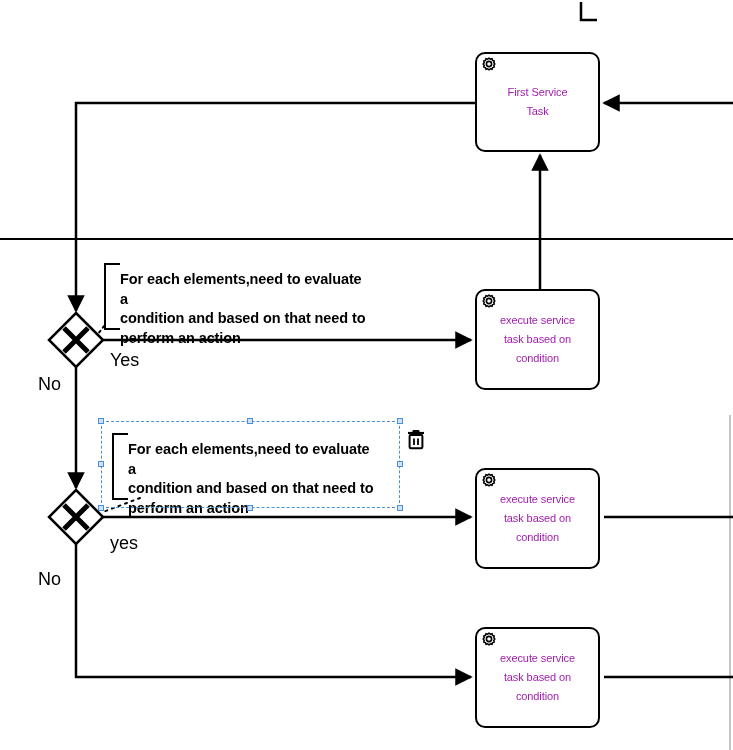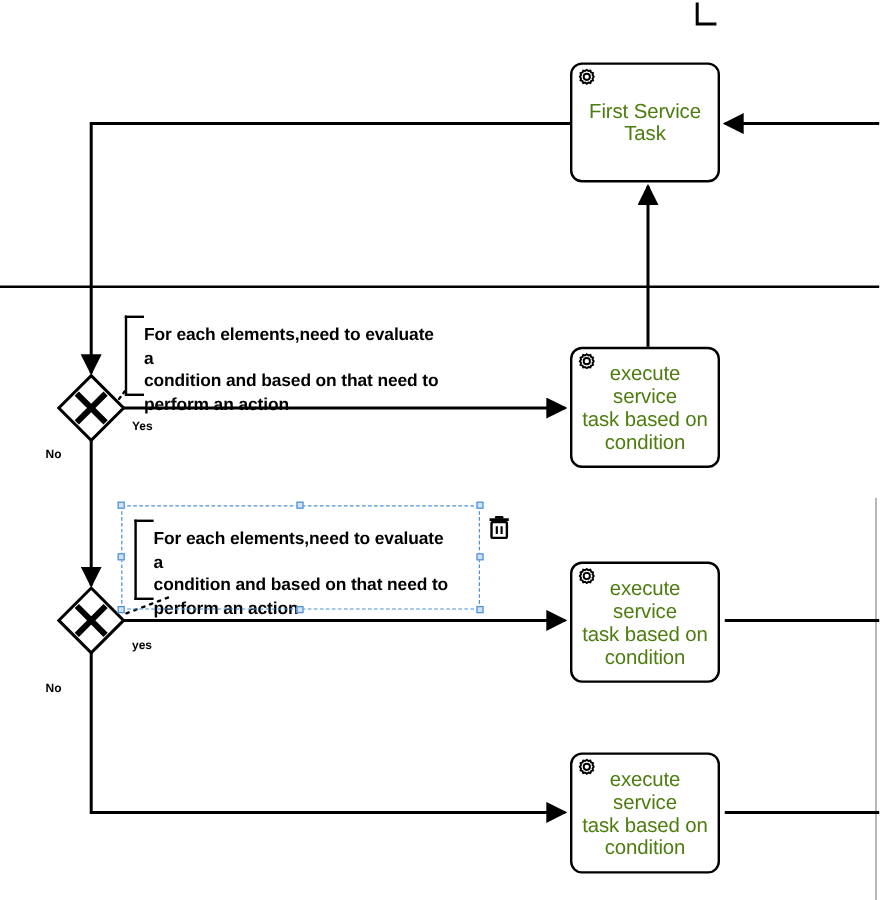--- a/index.html
+++ b/index.html
@@ -29,23 +29,23 @@
     position: absolute;
     box-sizing: border-box;
     border: 2px solid #000000;
     border-radius: 10px;
     background: #ffffff;
     display: flex;
     align-items: center;
     justify-content: center;
   }
   .task-label {
-    font-size: 17px;
+    font-size: 11px;
     line-height: 19px;
-    color: #4d7c0f;
+    color: #a21caf;
     text-align: center;
     padding: 0 6px;
     white-space: pre-line;
     letter-spacing: -0.1px;
   }
   .gear-icon {
     position: absolute;
     left: 6px;
     top: 4px;
     width: 24px;
@@ -91,24 +91,23 @@
     width: 6px;
     height: 6px;
     background: #cfe2f7;
     border: 1px solid #4a90d9;
     box-sizing: border-box;
   }
 
   
   .edge-label {
     position: absolute;
-    font-size: 10px;
+    font-size: 18px;
     color: #000000;
     white-space: nowrap;
-    font-weight: bold;
   }
 
   
   .trash-button {
     position: absolute;
     width: 22px;
     height: 24px;
     cursor: pointer;
   }
 </style>

